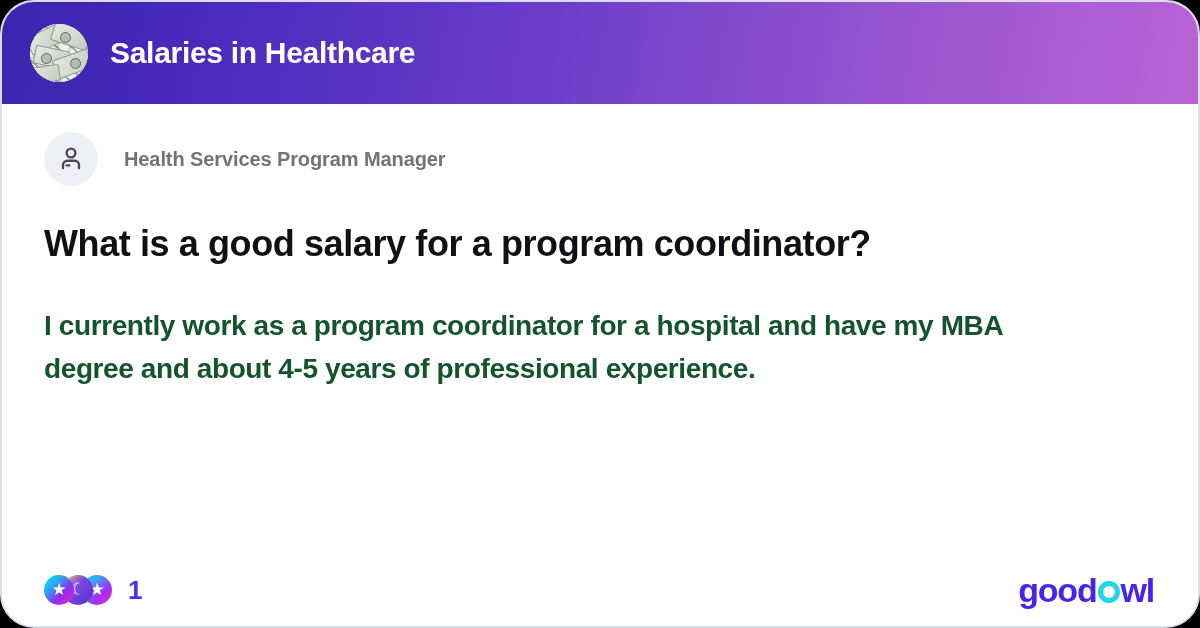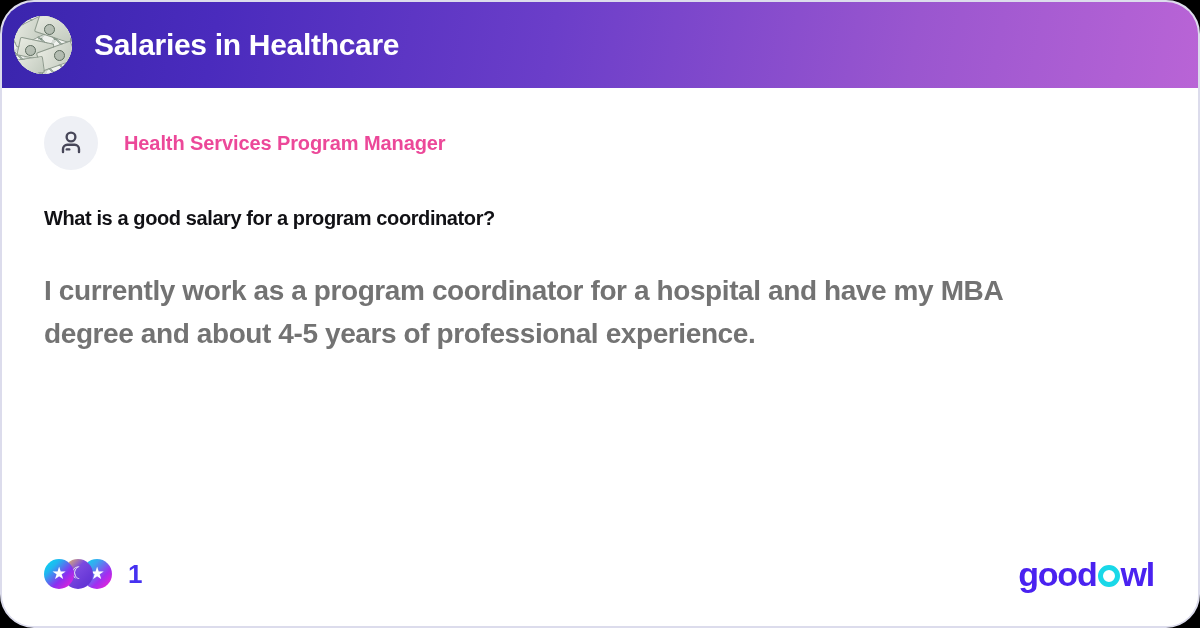--- a/index.html
+++ b/index.html
@@ -24,26 +24,26 @@
     box-sizing: border-box;
     border-radius: 34px;
     overflow: hidden;
     background: #ffffff;
     border: 2px solid #dcdcec;
   }
 
   
   .header {
     position: relative;
-    height: 86px;
+    height: 102px;
     width: 100%;
     background: linear-gradient(100deg, #3a25ad 0%, #4a2bbd 18%, #6b3ec9 46%, #9a56cf 76%, #b964d6 100%);
     display: flex;
     align-items: center;
-    padding-left: 12px;
+    padding-left: 28px;
     box-sizing: border-box;
   }
 
   .group-avatar {
     width: 58px;
     height: 58px;
     border-radius: 50%;
     flex: 0 0 auto;
     overflow: hidden;
     position: relative;
@@ -108,40 +108,40 @@
     background: #eef0f5;
     flex: 0 0 auto;
     display: flex;
     align-items: center;
     justify-content: center;
   }
   .author-name {
     margin-left: 26px;
     font-size: 20px;
     font-weight: bold;
-    color: #ec4899;
+    color: #737373;
     letter-spacing: -0.1px;
   }
 
   .post {
     padding: 0 44px 0 42px;
   }
   .post-title {
     margin-top: 36px;
-    font-size: 20px;
+    font-size: 36px;
     font-weight: bold;
     color: #111115;
     letter-spacing: -0.4px;
     line-height: 1.2;
   }
   .post-body {
     margin-top: 40px;
     font-size: 28px;
     font-weight: bold;
-    color: #737373;
+    color: #14532d;
     letter-spacing: -0.4px;
     line-height: 1.52;
     max-width: 1030px;
   }
 
   
   .footer {
     position: absolute;
     left: 0;
     right: 0;

